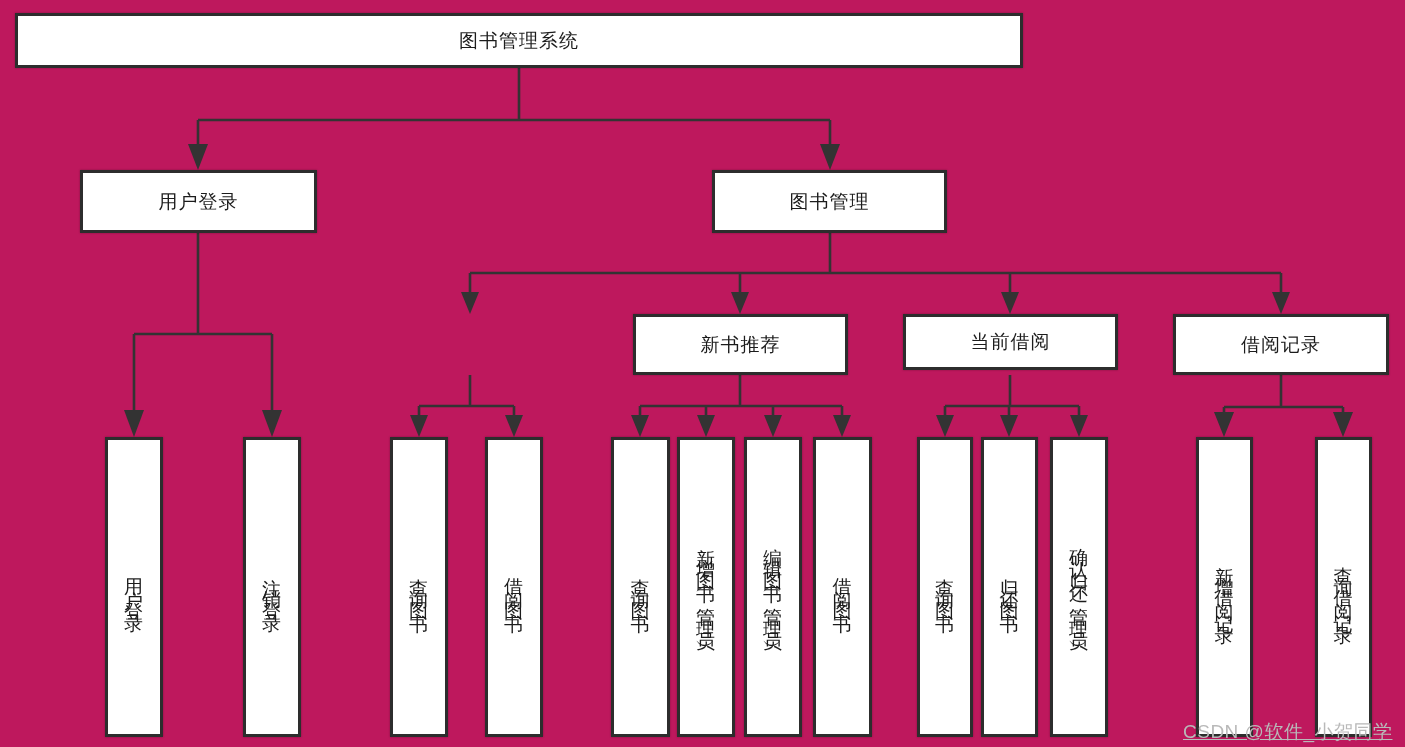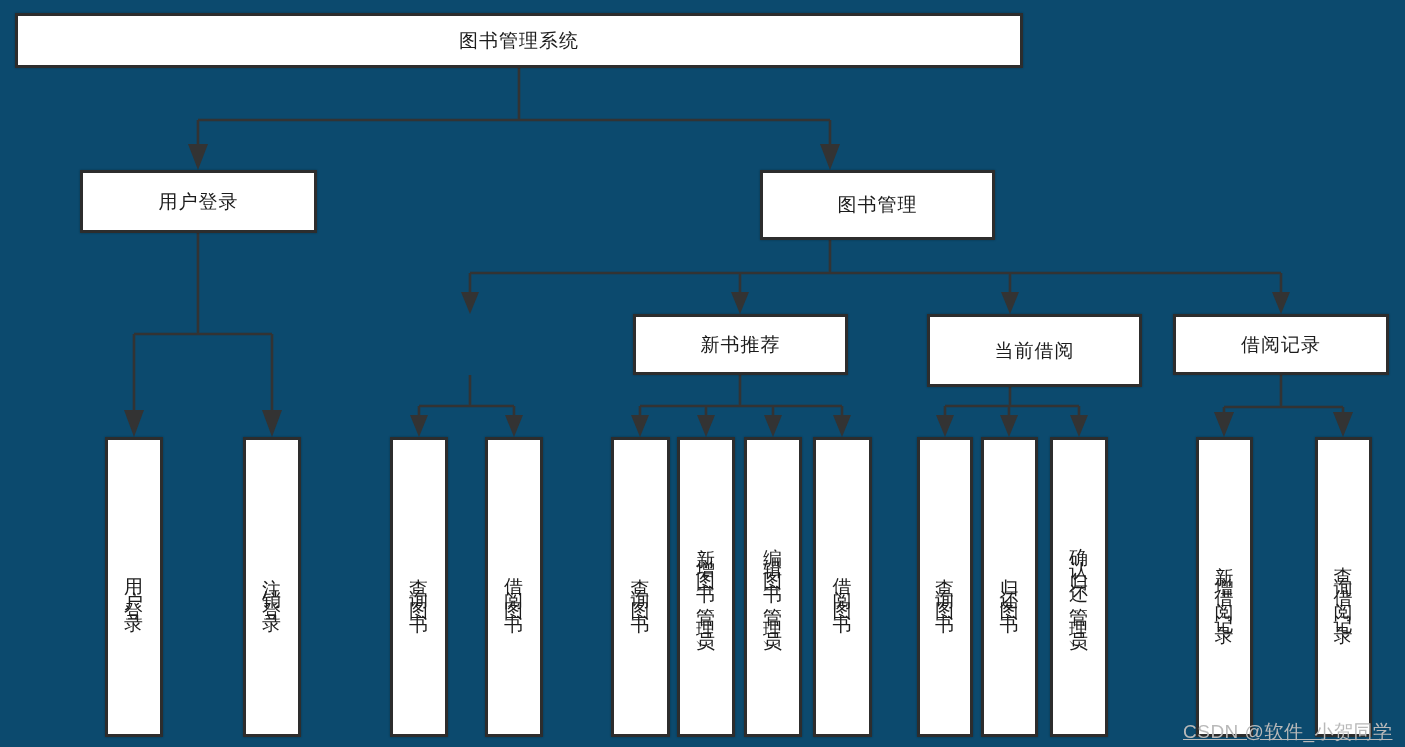--- a/index.html
+++ b/index.html
@@ -1,20 +1,20 @@
 <!DOCTYPE html>
 <html><head>
 <meta charset="utf-8">
 <style>
   html,body{margin:0;padding:0;background:#ffffff;}
   .stage{
     position:relative;
     width:1405px;
     height:747px;
-    background:#0c4a6e;
+    background:#be185d;
     font-family:"Liberation Sans","DejaVu Sans",sans-serif;
     overflow:hidden;
   }
   .connectors{
     position:absolute;
     left:0; top:0;
     width:1405px;
     height:747px;
   }
   .connectors path{
@@ -43,24 +43,24 @@
     letter-spacing:1px;
   }
   .node.v span{
     writing-mode:vertical-rl;
     line-height:1;
     letter-spacing:12px;
   }
   
   .pos-root        {left:15px;  top:13px;  width:1008px; height:55px;}
   .pos-login       {left:80px;  top:170px; width:237px;  height:63px;}
-  .pos-mgmt        {left:712px; top:170px; width:235px;  height:70px;margin-left:48px;}
+  .pos-mgmt        {left:712px; top:170px; width:235px;  height:63px;}
   .pos-newbook     {left:363px; top:314px; width:215px;  height:61px;}
   .pos-borrow      {left:633px; top:314px; width:215px;  height:61px;}
-  .pos-current     {left:927px; top:314px; width:215px;  height:73px;}
+  .pos-current     {left:903px; top:314px; width:215px;  height:56px;}
   .pos-records     {left:1173px;top:314px; width:216px;  height:61px;font-family:Liberation Serif, serif;}
   .pos-leaf-user-login {left:105px; top:437px; width:58px; height:300px;}
   .pos-leaf-logout     {left:243px; top:437px; width:58px; height:300px;}
   .pos-leaf-nb-query   {left:390px; top:437px; width:58px; height:300px;}
   .pos-leaf-nb-borrow  {left:485px; top:437px; width:58px; height:300px;}
   .pos-leaf-bb-query   {left:611px; top:437px; width:59px; height:300px;}
   .pos-leaf-bb-add     {left:677px; top:437px; width:58px; height:300px;}
   .pos-leaf-bb-edit    {left:744px; top:437px; width:58px; height:300px;}
   .pos-leaf-bb-borrow  {left:813px; top:437px; width:59px; height:300px;}
   .pos-leaf-cb-query   {left:917px; top:437px; width:56px; height:300px;}

